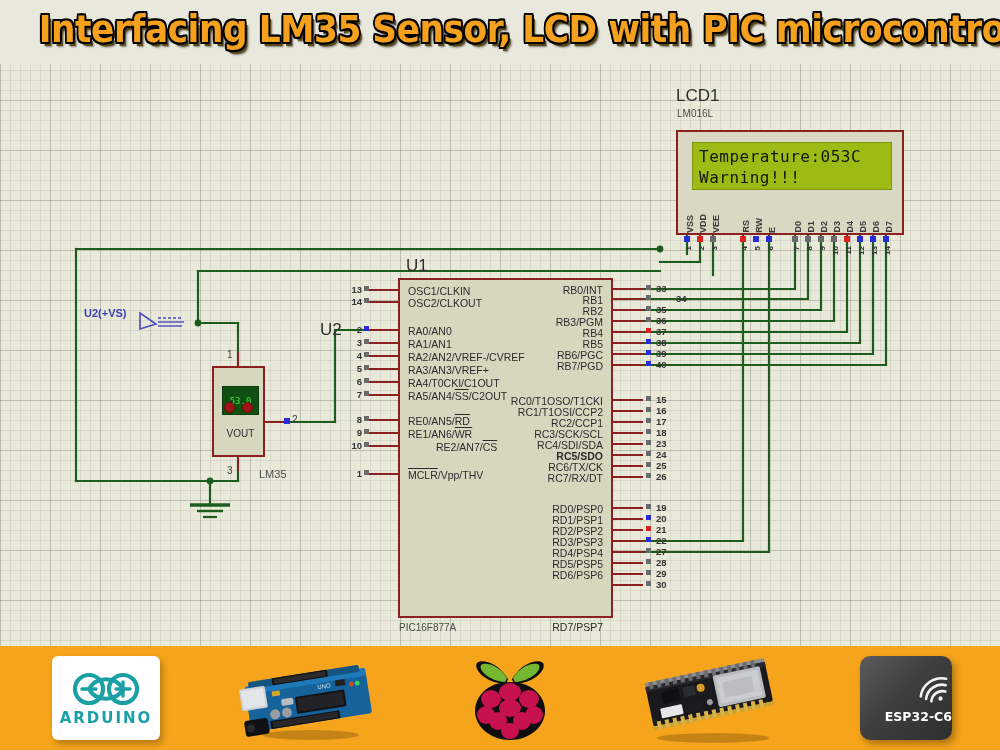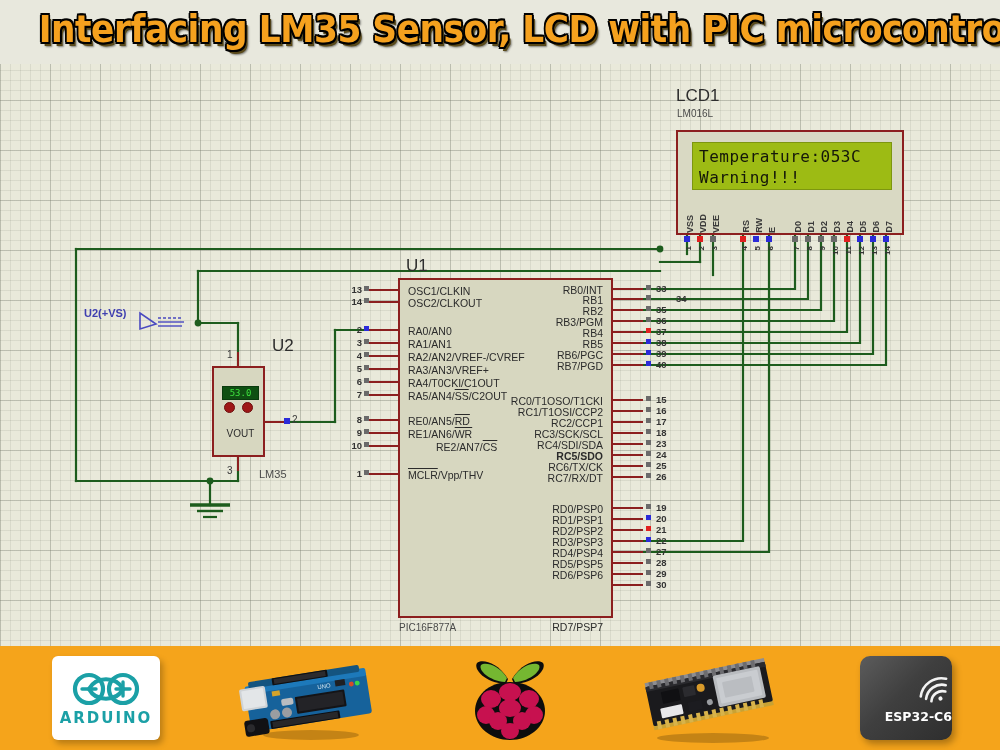--- a/index.html
+++ b/index.html
@@ -121,21 +121,21 @@
   .pinsq.red { background: #e02020; }
 
   
   #u2-body {
     position: absolute; left: 212px; top: 366px;
     width: 53px; height: 91px;
     background: #d7d7c0; border: 2px solid #8c1f1f;
     z-index: 3;
   }
   #u2-disp {
-    position: absolute; left: 8px; top: 18px; width: 37px; height: 14px;
+    position: absolute; left: 8px; top: 18px; width: 37px; height: 29px;
     background: #0f4f12; border: 1px solid #0a3a0d;
     display: flex; align-items: center; justify-content: center;
   }
   #u2-disp span { font-family:"DejaVu Sans Mono", monospace; font-size: 9px; color: #3ee03e; }
   .u2-knob {
     position: absolute; top: 34px; width: 11px; height: 11px; border-radius: 50%;
     background: #9e1616; border: 1px solid #6d0d0d;
   }
   #u2-vout {
     position: absolute; left: 0; top: 60px; width: 53px;
@@ -471,21 +471,21 @@
       <div class="pinnum" style="left: 656px; top: 546px;">27</div>
       <div class="pinsq " style="left: 646px; top: 548px;"></div>
       <div class="pinnum" style="left: 656px; top: 557px;">28</div>
       <div class="pinsq " style="left: 646px; top: 559px;"></div>
       <div class="pinnum" style="left: 656px; top: 568px;">29</div>
       <div class="pinsq " style="left: 646px; top: 570px;"></div>
       <div class="pinnum" style="left: 656px; top: 579px;">30</div>
       <div class="pinsq " style="left: 646px; top: 581px;"></div>
     </div>
 
-  <div class="lbl ref" style="left:272px; top:336px;">U2</div>
+  <div class="lbl ref" style="left:272px; top:320px;padding-left:48px;">U2</div>
   <div class="lbl val" style="left:259px; top:468px; font-size:11px;">LM35</div>
 
   <div id="u2-body">
     <div id="u2-disp">
       <span>53.0</span>
     </div>
     <div class="u2-knob" style="left:10px;"></div>
     <div class="u2-knob" style="right:10px;"></div>
     <div id="u2-vout">VOUT</div>
   </div>

